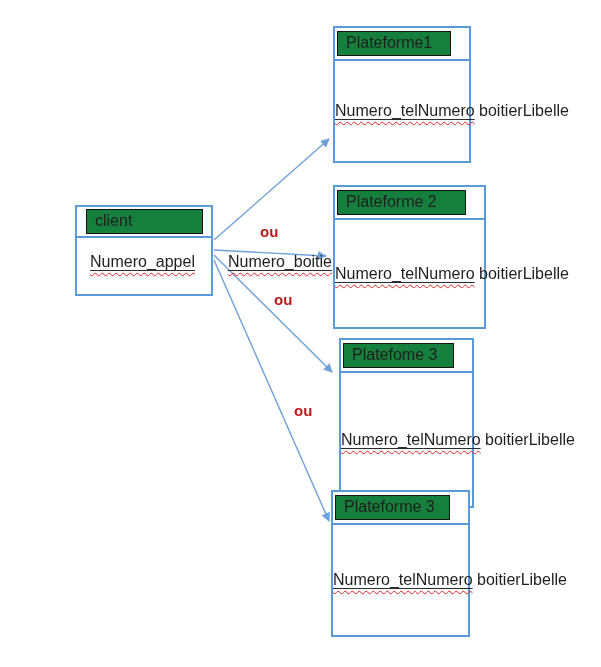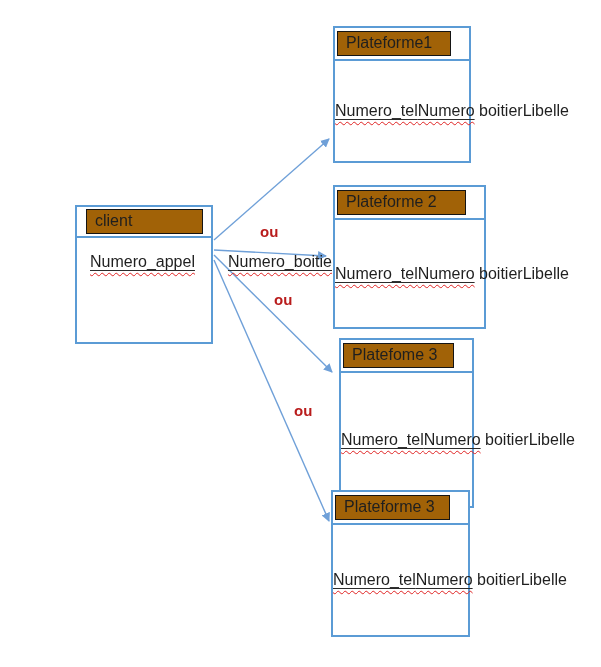--- a/index.html
+++ b/index.html
@@ -11,21 +11,21 @@
   svg.connectors line { stroke:#6fa0d8; stroke-width:1.4; }
 
   .entity {
     position:absolute; box-sizing:border-box; background:#ffffff;
     border:2px solid #5b9bd5; display:flex; flex-direction:column;
   }
   .entity-header { border-bottom:2px solid #5b9bd5; }
   .title-box {
     border:1.5px solid #141414; box-sizing:border-box;
     font-size:16px; line-height:20px; padding:1px 6px 2px 8px;
-    background:#a16207; white-space:nowrap;
+    background:#15803d; white-space:nowrap;
   }
   .platform .title-box { margin:3px 18px 3px 2px; }
   .client   .title-box { margin:2px 8px 2px 9px; }
 
   .entity-body {
     flex:1; display:flex; flex-direction:row; justify-content:space-evenly;
     align-items:center; font-size:16px;
   }
   .client .entity-body {
     align-items:flex-start; justify-content:flex-start;
@@ -49,21 +49,21 @@
       <marker id="ah" markerWidth="10" markerHeight="9" refX="8" refY="4.5" orient="auto" markerUnits="userSpaceOnUse">
         <path d="M0,0 L9,4.5 L0,9 z" fill="#6fa0d8"></path>
       </marker>
     </defs>
     <line x1="214" y1="240" x2="329" y2="139" marker-end="url(#ah)"></line>
     <line x1="214" y1="250" x2="326" y2="256" marker-end="url(#ah)"></line>
     <line x1="214" y1="255" x2="332" y2="372" marker-end="url(#ah)"></line>
     <line x1="214" y1="260" x2="329" y2="521" marker-end="url(#ah)"></line>
   </svg>
 
-  <div class="entity client" style="left:75px; top:205px; width:138px; height:139px;">
+  <div class="entity client" style="left:75px; top:205px; width:138px; height:91px;">
     <div class="entity-header">
       <div class="title-box">
         <span>client</span>
       </div>
     </div>
     <div class="entity-body">
       <div class="attr"><span class="u"><span class="sq">Numero_appel</span></span><span></span></div>
       <div class="attr"><span class="u"><span class="sq">Numero_boitie</span></span><span></span></div>
     </div>
   </div>

